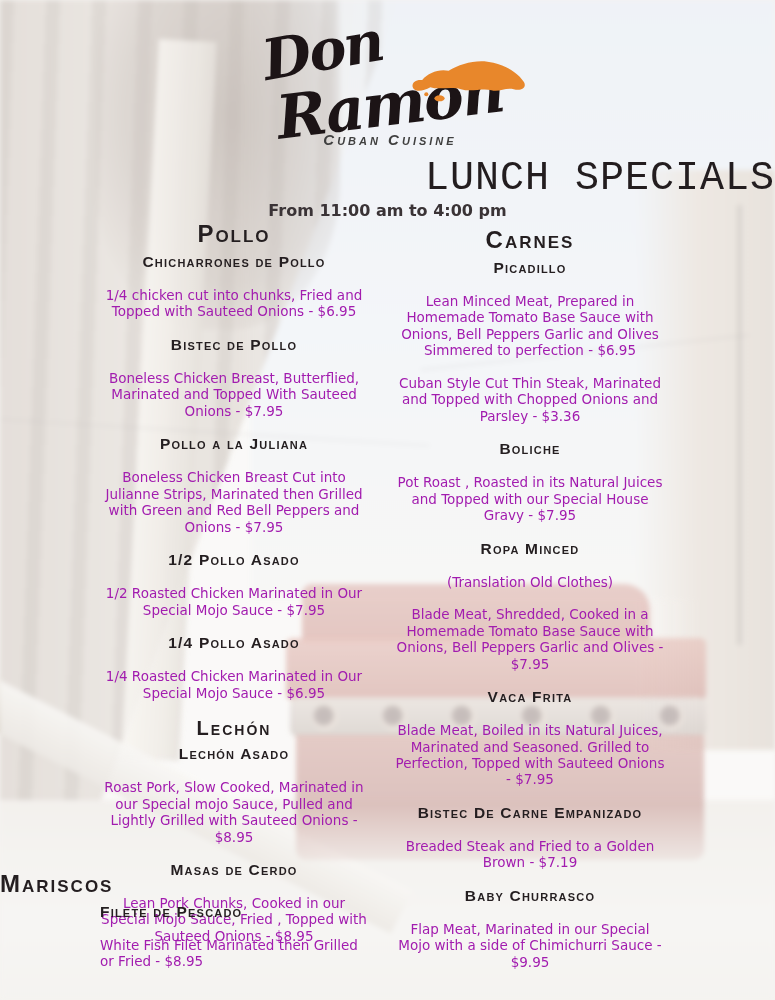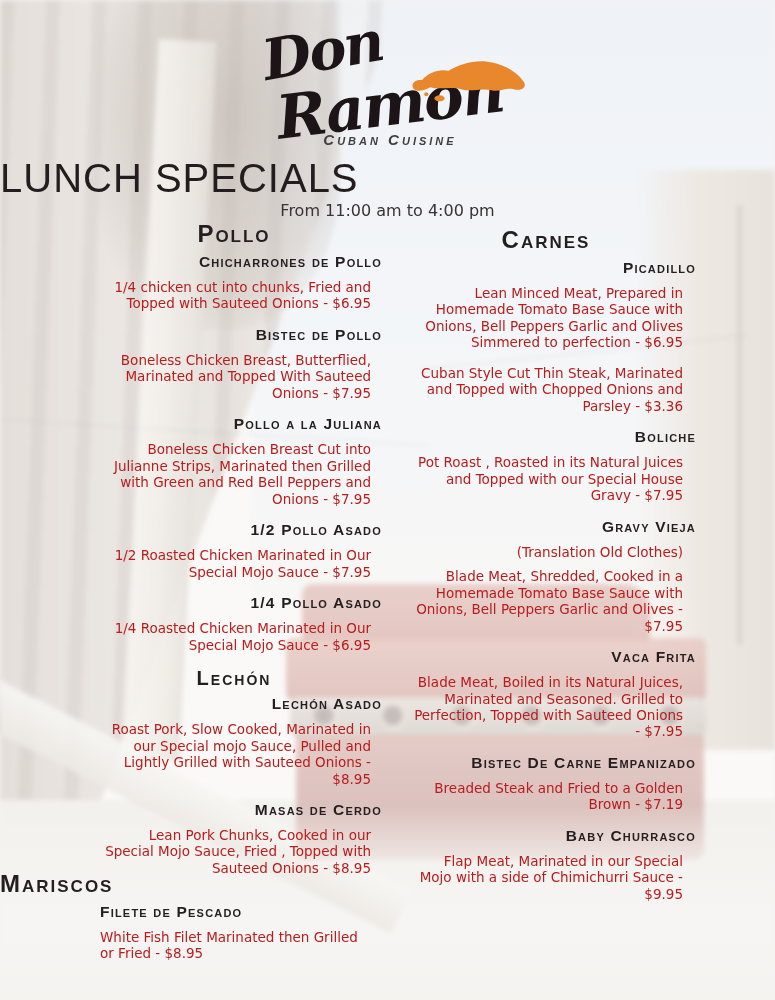--- a/index.html
+++ b/index.html
@@ -46,36 +46,36 @@
 
   
   .content{position:absolute;inset:0;z-index:2;}
   .script{font-family:"DejaVu Serif",serif;font-style:italic;font-weight:bold;color:#1c1416;line-height:1;}
   .logo-don{position:absolute;left:262px;top:22px;font-size:56px;transform:rotate(-10deg);letter-spacing:-2px;}
   .logo-ramon{position:absolute;left:276px;top:74px;font-size:60px;transform:rotate(-7deg);letter-spacing:-2px;}
   .cuba{position:absolute;left:408px;top:44px;width:122px;height:70px;}
   .logo-tagline{position:absolute;left:250px;top:131px;width:280px;text-align:center;
           font-family:"Liberation Sans",sans-serif;font-weight:bold;font-size:15px;
           font-variant:small-caps;letter-spacing:3px;color:#404040;font-style:italic;}
-  .header-title{position:absolute;left:0;top:156px;width:775px;text-align:left;
-          font-family:Liberation Sans, sans-serif;font-weight:500;font-size:40px;
+  .header-title{position:absolute;left:0;top:156px;width:775px;text-align:right;
+          font-family:Liberation Mono, monospace;font-weight:500;font-size:40px;
           letter-spacing:1px;color:#231d1f;}
   .header-subtitle{position:absolute;left:0;top:201px;width:775px;text-align:center;
-          font-size:16px;color:#3a3336;}
+          font-size:16px;color:#3a3336;font-weight:bold;}
 
   .col{position:absolute;text-align:center;}
   .col-left{left:86px;top:216px;width:296px;}
-  .col-right{left:396px;top:222px;width:300px;}
+  .col-right{left:380px;top:222px;width:300px;}
   .section-title{font-family:"Liberation Sans",sans-serif;font-weight:bold;font-size:24px;
           font-variant:small-caps;letter-spacing:2px;margin:4px 0 5px;color:#241e20;}
   .section-title.lechon{font-size:20px;margin-top:2px;}
-  .menu-item{margin:0 0 14px;text-align:right;}
+  .menu-item{margin:0 0 14px;}
   .item-name{font-family:"Liberation Sans",sans-serif;font-weight:bold;font-size:15.5px;
           font-variant:small-caps;letter-spacing:1.2px;margin:0 0 2px;color:#241e20;}
-  .item-desc{font-size:13.5px;line-height:1.22;margin:8px auto;max-width:274px;color:#b91c1c;}
+  .item-desc{font-size:13.5px;line-height:1.22;margin:16px auto;max-width:274px;color:#a21caf;}
   .mariscos-title{position:absolute;left:0;top:870px;width:775px;
           font-family:"Liberation Sans",sans-serif;font-weight:bold;font-size:24px;
           font-variant:small-caps;letter-spacing:2px;color:#241e20;}
   .mariscos-left{position:absolute;left:100px;top:903px;width:270px;text-align:left;}
   .mariscos-right{position:absolute;left:408px;top:900px;width:284px;text-align:center;}
 </style>
 </head>
 <body>
 
 <div class="page">
@@ -163,21 +163,21 @@
         <p class="item-desc">Lean Minced Meat, Prepared in Homemade Tomato Base Sauce with Onions, Bell Peppers Garlic and Olives Simmered to perfection - $6.95</p>
       </div>
       <div class="menu-item">
         <p class="item-desc">Cuban Style Cut Thin Steak, Marinated and Topped with Chopped Onions and Parsley - $3.36</p>
       </div>
       <div class="menu-item">
         <h3 class="item-name">Boliche</h3>
         <p class="item-desc">Pot Roast , Roasted in its Natural Juices and Topped with our Special House Gravy - $7.95</p>
       </div>
       <div class="menu-item">
-        <h3 class="item-name">Gravy Vieja</h3>
+        <h3 class="item-name">Ropa Minced</h3>
         <p class="item-desc">(Translation Old Clothes)</p>
         <p class="item-desc">Blade Meat, Shredded, Cooked in a Homemade Tomato Base Sauce with Onions, Bell Peppers Garlic and Olives - $7.95</p>
       </div>
       <div class="menu-item">
         <h3 class="item-name">Vaca Frita</h3>
         <p class="item-desc">Blade Meat, Boiled in its Natural Juices, Marinated and Seasoned. Grilled to Perfection, Topped with Sauteed Onions - $7.95</p>
       </div>
       <div class="menu-item">
         <h3 class="item-name">Bistec De Carne Empanizado</h3>
         <p class="item-desc">Breaded Steak and Fried to a Golden Brown - $7.19</p>

